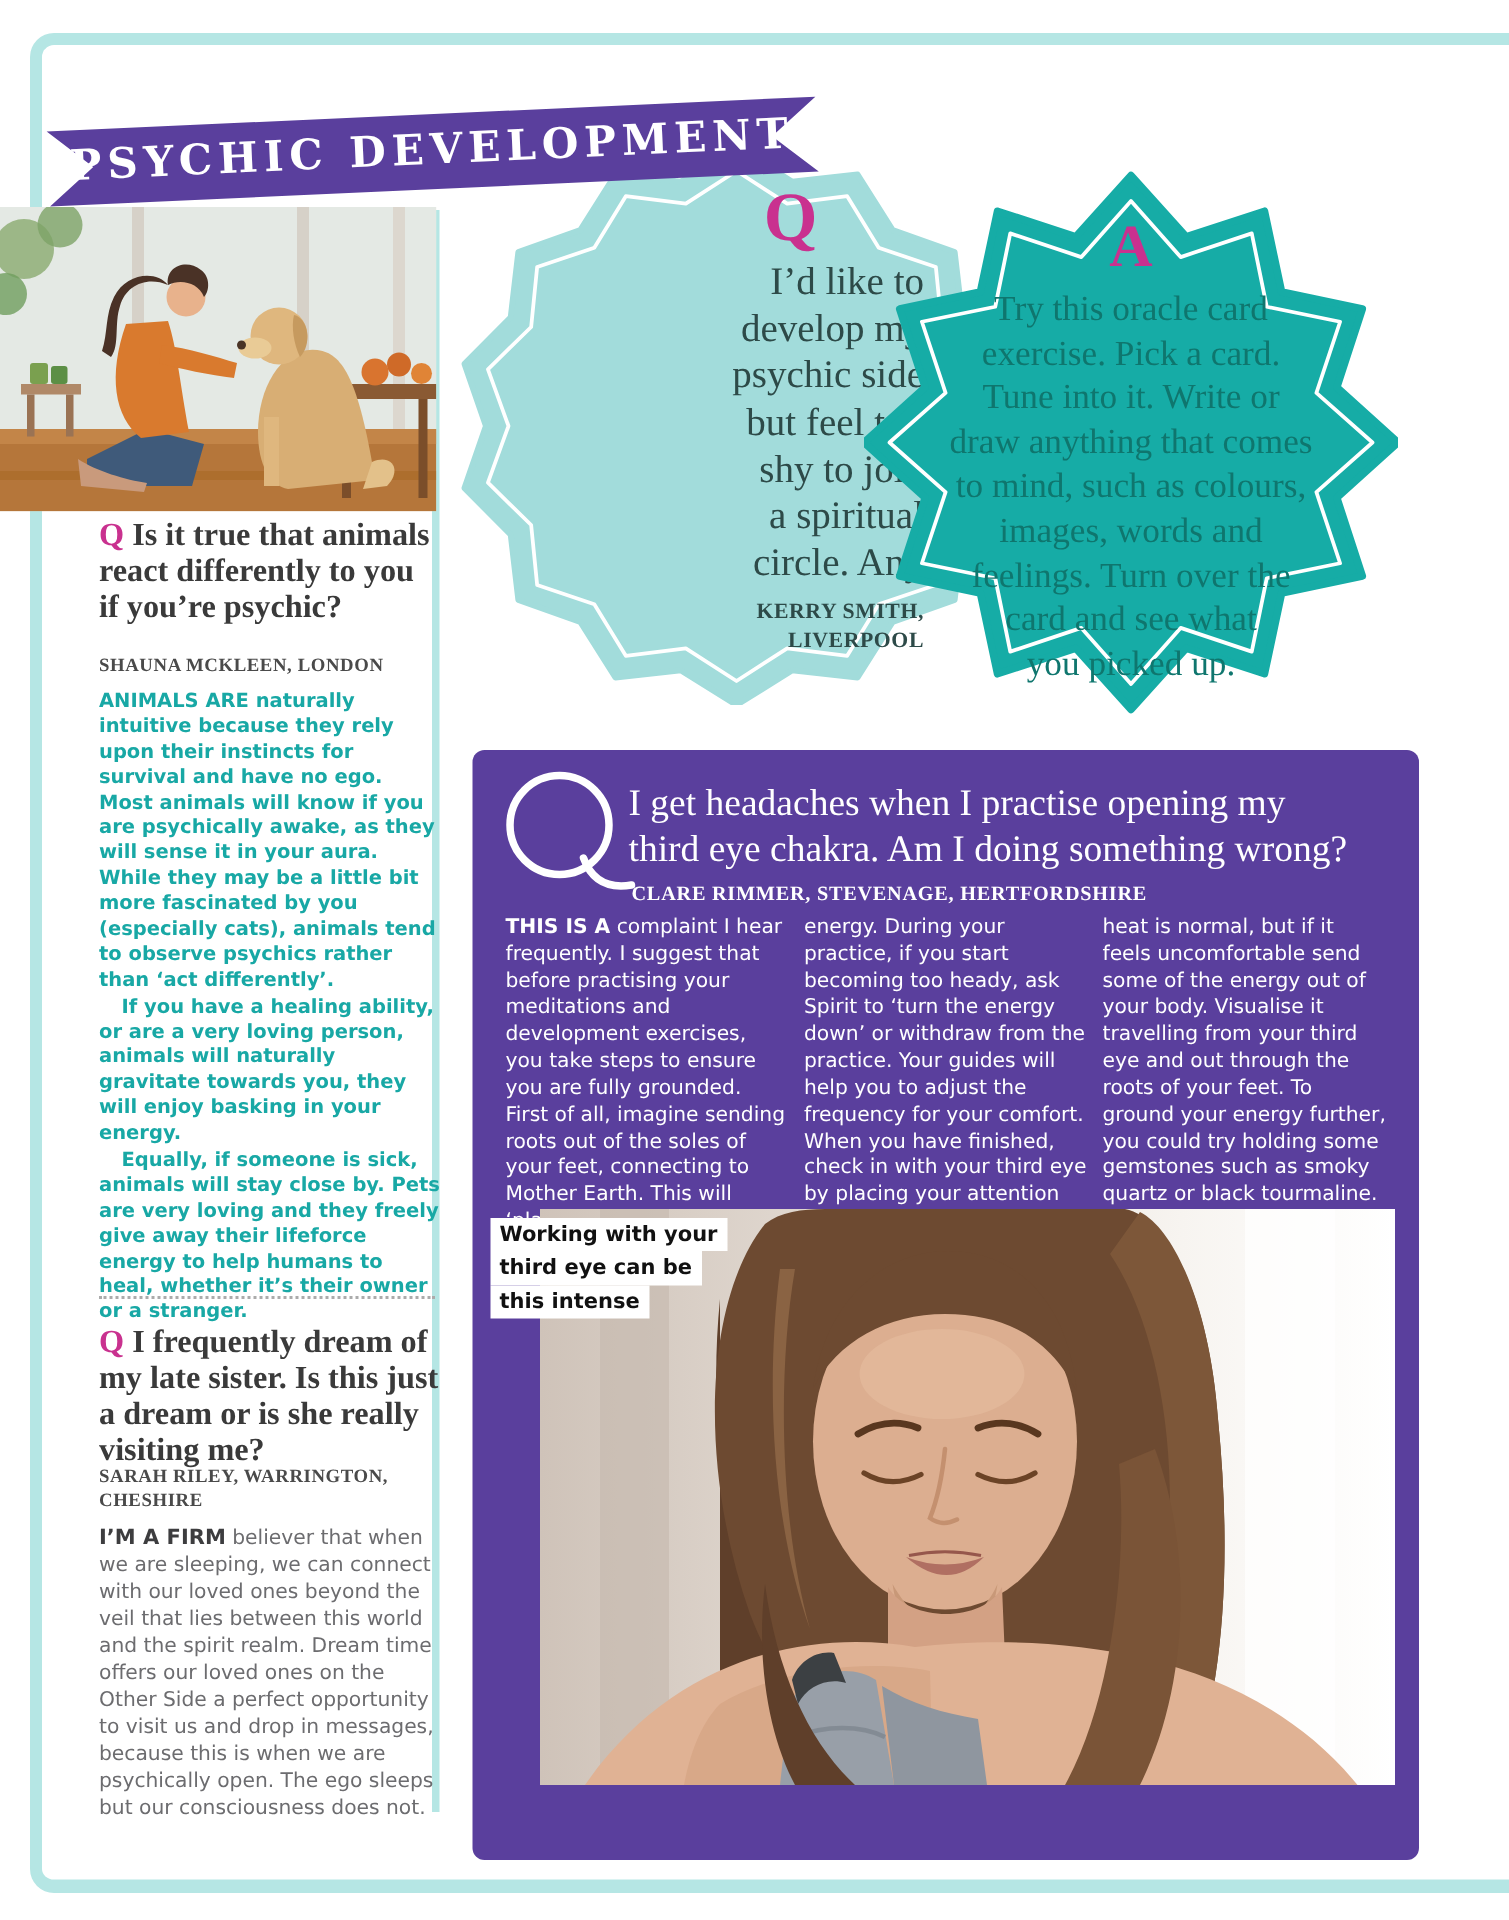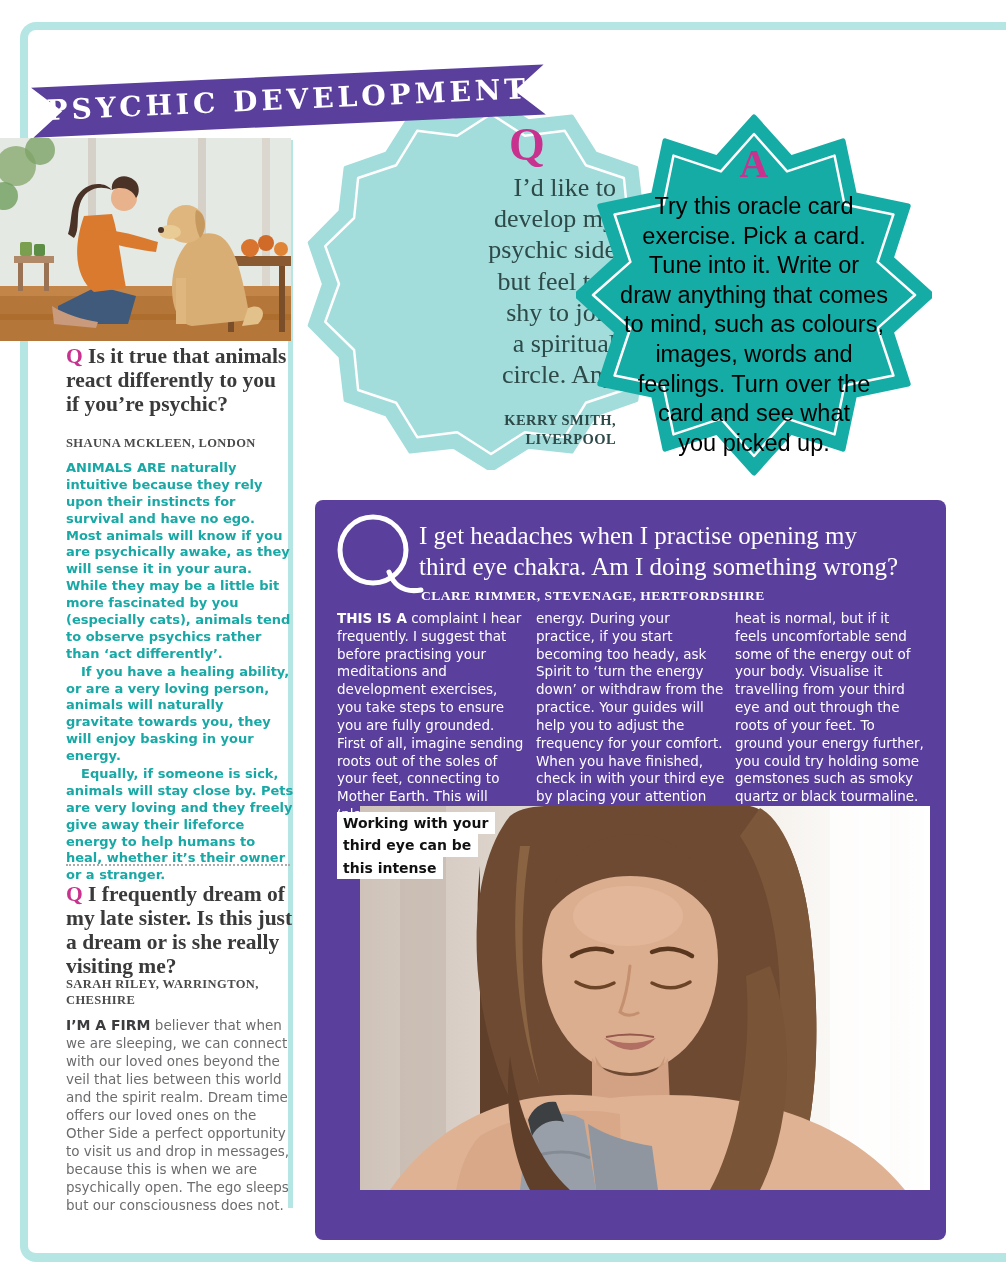--- a/index.html
+++ b/index.html
@@ -42,43 +42,43 @@
   .grey-answer .lead{font-weight:700;color:#3d3d3f;font-size:14px}
 
   
   .qseal{position:absolute;left:302px;top:98px;width:378px;height:372px;z-index:1}
   .qseal svg{position:absolute;inset:0}
   .qseal-content{position:absolute;inset:0;padding:24px 64px 0 84px;text-align:right}
   .seal-qmark{display:block;font-family:"Liberation Serif",serif;font-weight:700;font-size:46px;line-height:1;
     color:var(--accent-magenta);text-align:center;transform:translateX(26px);margin-bottom:4px}
   .seal-line{display:block;font-family:"Liberation Serif",serif;font-size:26px;line-height:1.2;color:#2d4a48}
   .seal-byline{display:block;font-family:"Liberation Serif",serif;font-weight:700;font-size:14.5px;line-height:1.3;
-    color:#2d4a48;letter-spacing:.4px;margin-top:21px}
+    color:#2d4a48;letter-spacing:.4px;margin-top:9px}
 
   
   .aflower{position:absolute;left:576px;top:112px;width:356px;height:366px;z-index:2}
   .aflower svg{position:absolute;inset:0}
   .aflower-content{position:absolute;inset:0;padding:32px 34px 0 34px;text-align:center}
   .flower-amark{display:block;font-family:"Liberation Serif",serif;font-weight:700;font-size:40px;line-height:1;
     color:var(--accent-magenta);margin-bottom:8px}
-  .flower-line{display:block;font-family:Liberation Sans, sans-serif;font-size:23.5px;line-height:1.26;color:#000000}
+  .flower-line{display:block;font-family:Liberation Serif, serif;font-size:23.5px;line-height:1.26;color:#0f766e}
 
   
   .panel{position:absolute;left:315px;top:500px;width:631px;height:740px;background:var(--brand-purple);
     border-radius:8px;z-index:3}
   .bigq{position:absolute;left:16px;top:12px;width:94px;height:94px}
   .panel-headline{position:absolute;left:104px;top:20px;right:14px;
     font-family:"Liberation Serif",serif;font-size:25px;line-height:1.24;color:#fff}
   .panel-headline span{display:block}
   .panel-byline{position:absolute;left:106px;top:88px;font-family:"Liberation Serif",serif;font-weight:700;
     font-size:13.5px;color:#fff;letter-spacing:.5px}
   .cols{position:absolute;left:22px;top:110px;width:588px;display:flex;gap:10px}
   .col{width:189px;font-size:13.5px;line-height:1.32;color:#fff}
   .col .lead{font-weight:700}
-  .caption{position:absolute;left:22px;top:312px;z-index:2}
+  .caption{position:absolute;left:12px;top:312px;z-index:2}
   .caption div{display:table;background:#fff;color:#111;font-weight:700;font-size:14px;line-height:1.45;padding:1px 7px 1px 6px}
   .photo2{position:absolute;left:45px;top:306px;width:570px;height:384px;z-index:1;overflow:hidden}
 
   
   .footer{position:absolute;left:66px;top:1226px;z-index:2;display:flex;align-items:baseline;gap:9px;white-space:nowrap}
   .footer .pn{font-weight:700;font-size:15px;color:#2a2a2a}
   .footer .issue{font-size:15px;color:#9b9b9b;letter-spacing:.5px}
   .footer .site{font-weight:700;font-size:15px;color:#2a2a2a}
 </style>
 </head>

